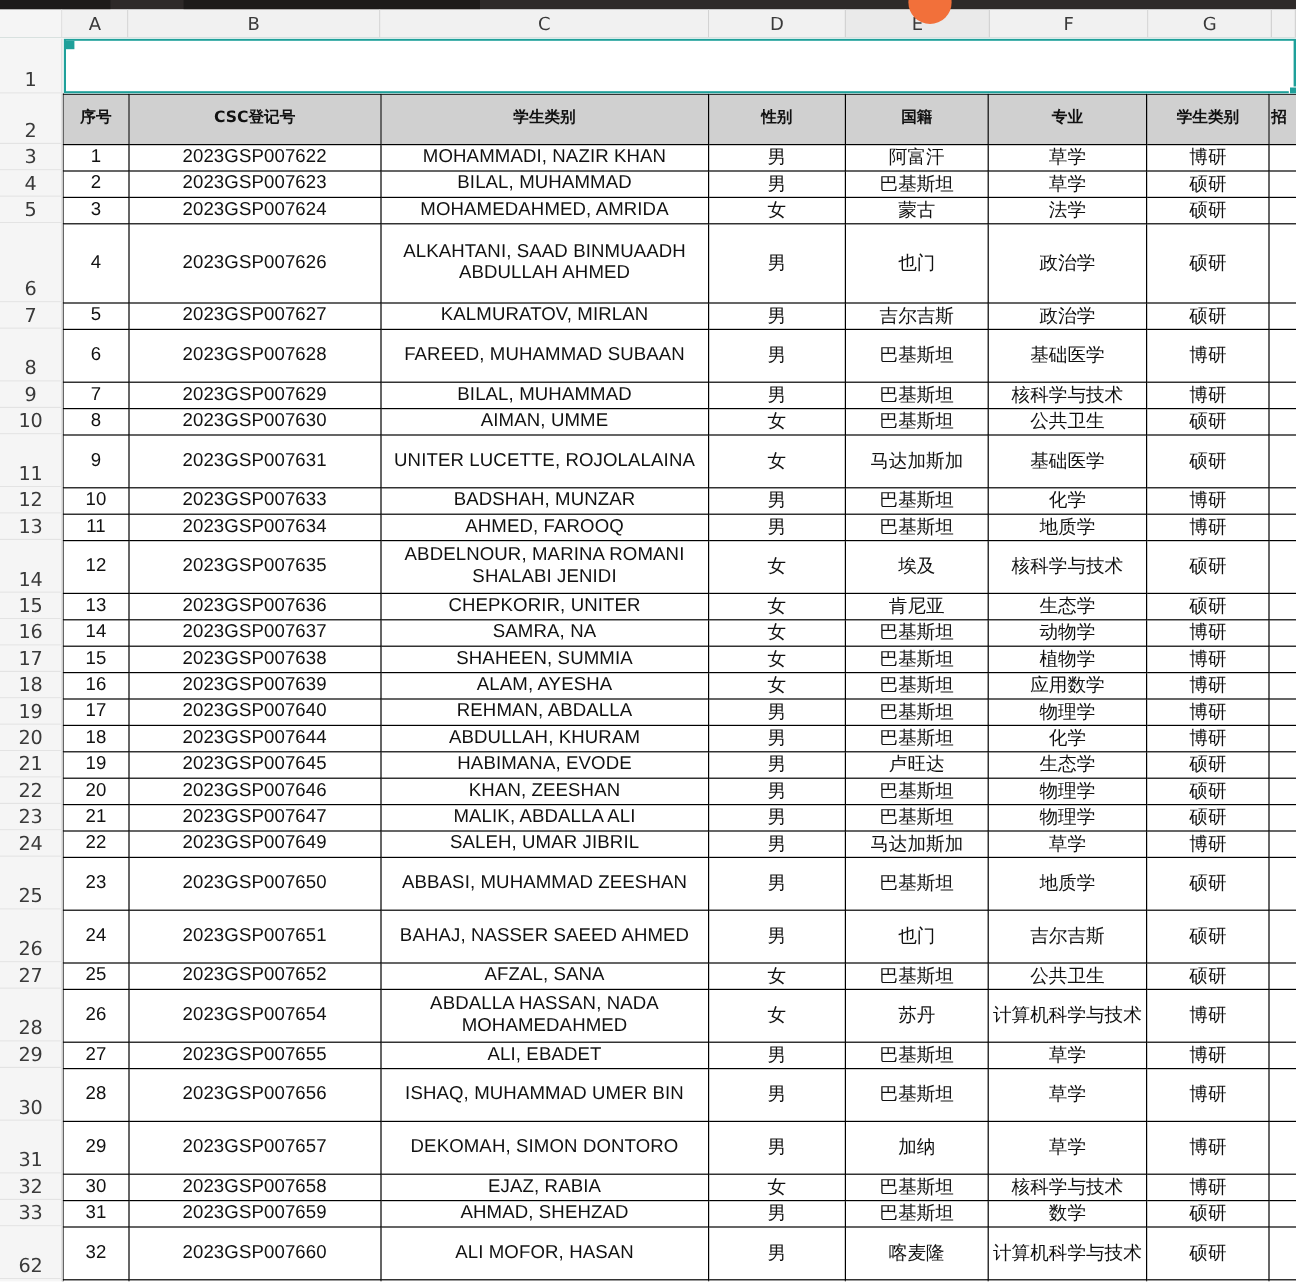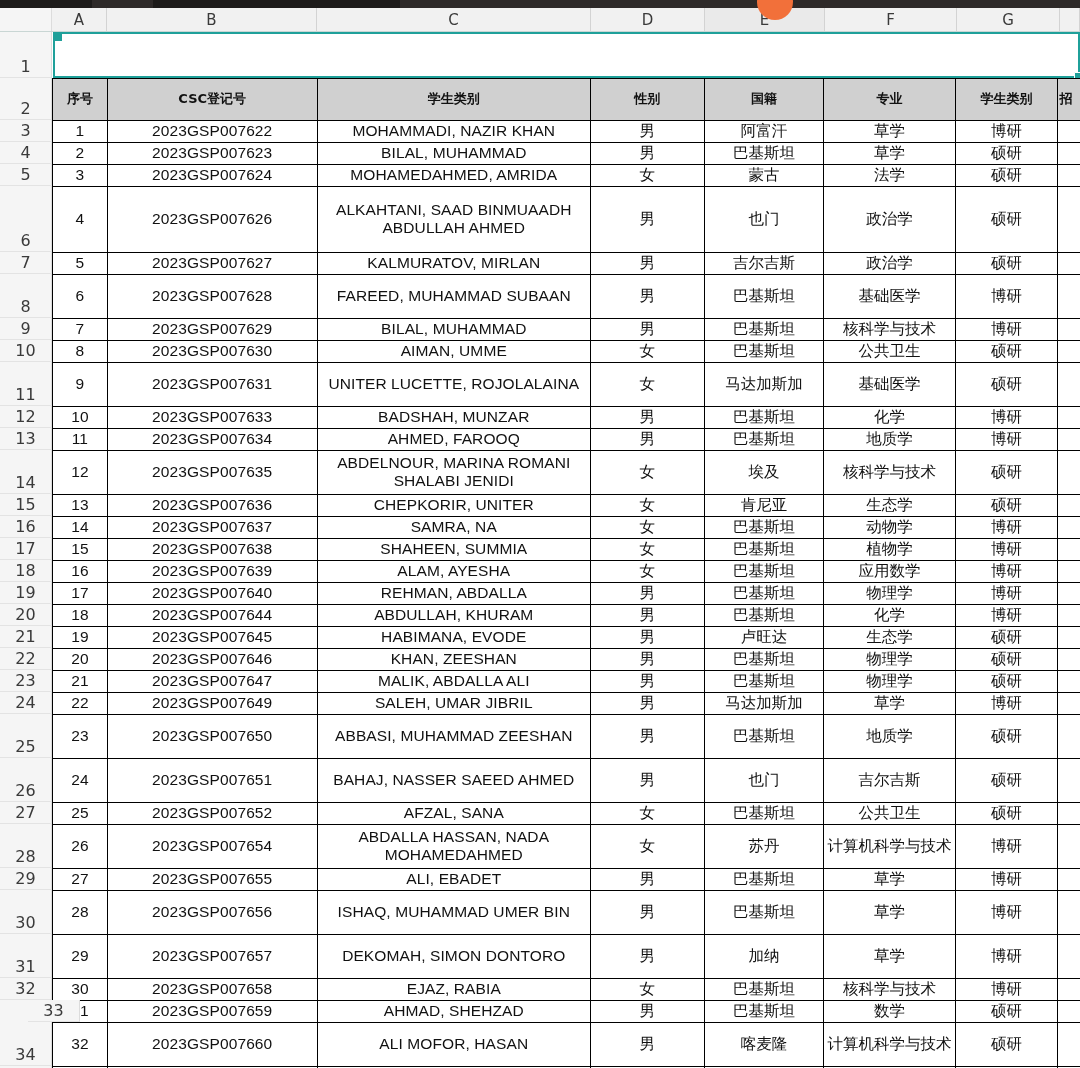--- a/index.html
+++ b/index.html
@@ -179,22 +179,22 @@
         <div class="rowhead" style="height: 22px;">23</div>
         <div class="rowhead" style="height: 22px;">24</div>
         <div class="rowhead" style="height: 44px;">25</div>
         <div class="rowhead" style="height: 44px;">26</div>
         <div class="rowhead" style="height: 22px;">27</div>
         <div class="rowhead" style="height: 44px;">28</div>
         <div class="rowhead" style="height: 22px;">29</div>
         <div class="rowhead" style="height: 44px;">30</div>
         <div class="rowhead" style="height: 44px;">31</div>
         <div class="rowhead" style="height: 22px;">32</div>
-        <div class="rowhead" style="height: 22px; margin-left: 28px;">33</div>
-        <div class="rowhead" style="height: 44px;">34</div>
+        <div class="rowhead" style="height: 22px;">33</div>
+        <div class="rowhead" style="height: 44px;">62</div>
         <div class="rowhead" style="height: 22px;">35</div>
       </div>
 
     <table class="sheet" id="sheet">
       <colgroup>
         <col style="width:55px">
         <col style="width:210px">
         <col style="width:274px">
         <col style="width:114px">
         <col style="width:120px">

